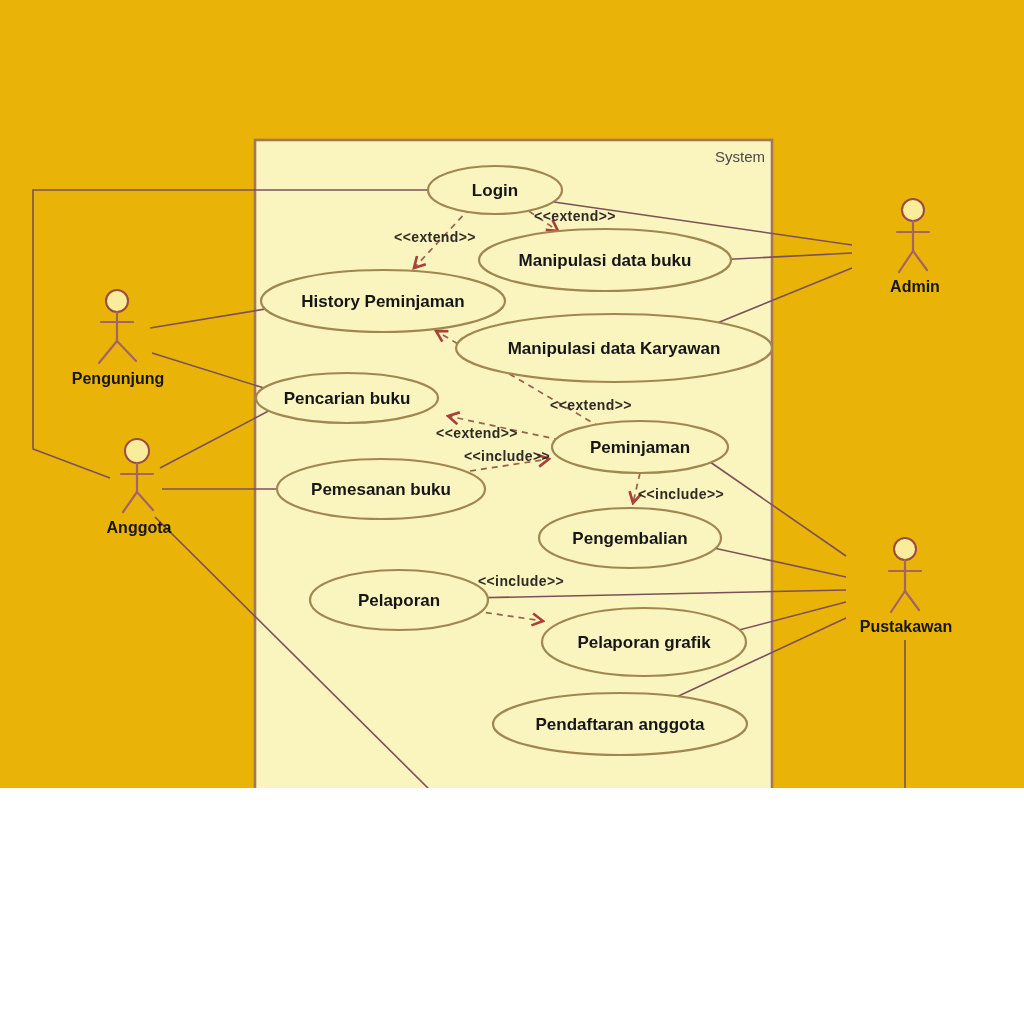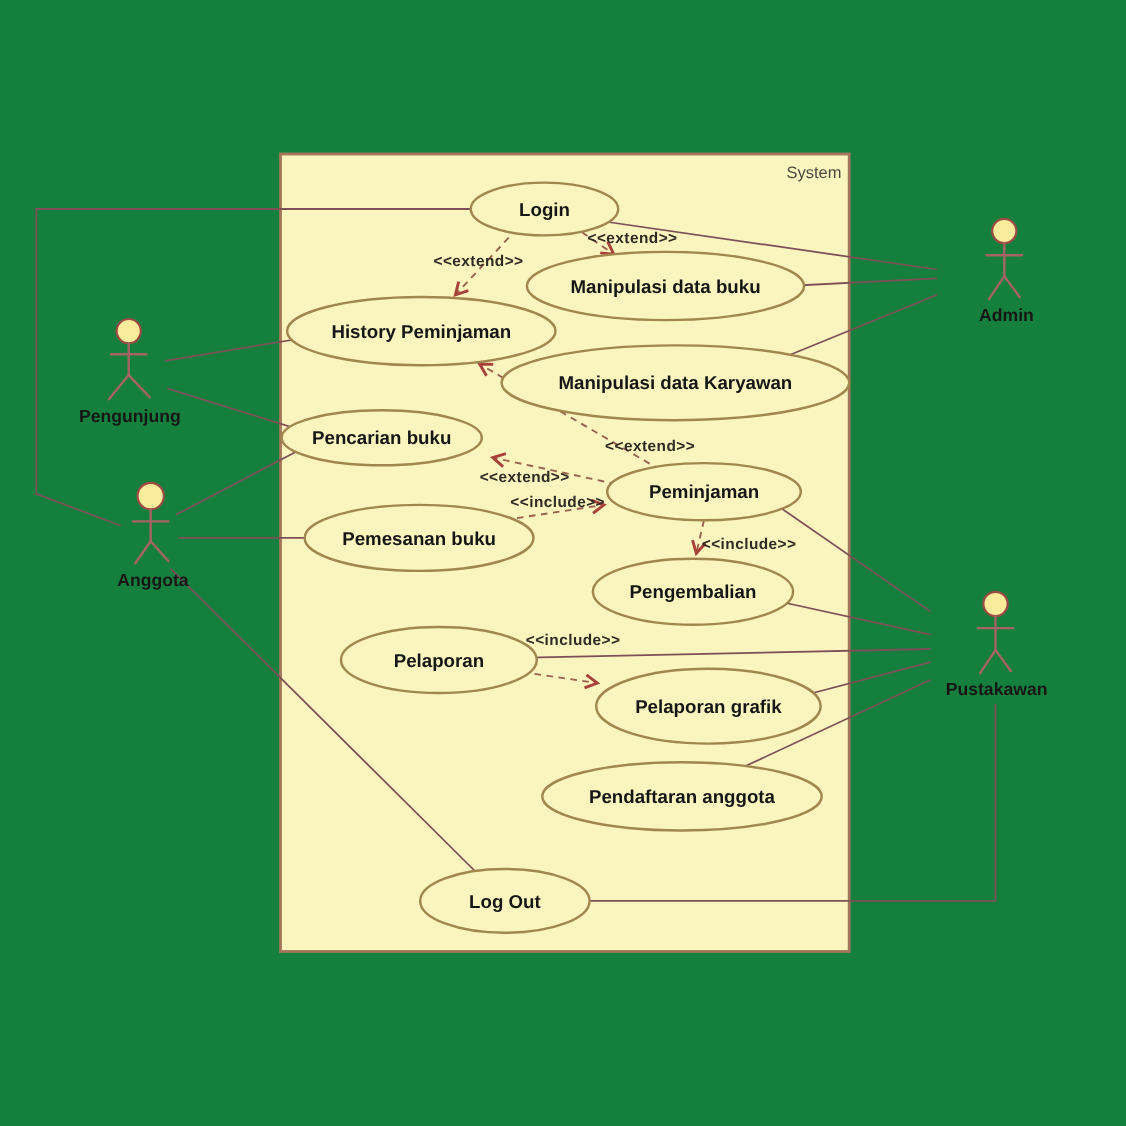--- a/index.html
+++ b/index.html
@@ -1,16 +1,16 @@
 <!DOCTYPE html>
 <html><head>
 <meta charset="utf-8">
 <style>
   html,body{margin:0;padding:0;background:#ffffff;}
-  #canvas{position:relative;width:1024px;height:1024px;background:#15803d;overflow:hidden;}
+  #canvas{position:relative;width:1024px;height:788px;background:#eab308;overflow:hidden;}
   svg{display:block;}
   .sys-box{fill:#faf4bf;stroke:#a4765a;stroke-width:2.6;}
   .sys-label{font:400 15px "Liberation Sans",sans-serif;fill:#4a4a42;text-anchor:end;}
   .uc-ellipse{fill:#faf4bf;stroke:#a1874f;stroke-width:2.2;}
   .uc-label{font:700 17px "Liberation Sans",sans-serif;fill:#161616;text-anchor:middle;}
   .actor-label{font:700 16px "Liberation Sans",sans-serif;fill:#161616;text-anchor:middle;}
   .stereo{font:600 14px "Liberation Sans",sans-serif;fill:#2e2a24;text-anchor:middle;letter-spacing:.4px;}
   .assoc{stroke:#7d5058;stroke-width:1.6;fill:none;}
   .dash{stroke:#99604e;stroke-width:1.7;fill:none;stroke-dasharray:6 5;}
   .actor-line{stroke:#a56363;stroke-width:2.2;fill:none;stroke-linecap:round;}

